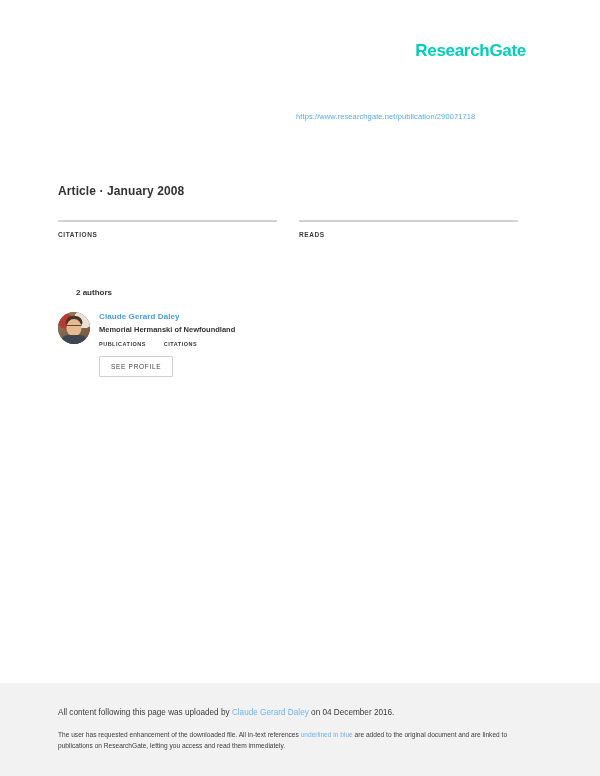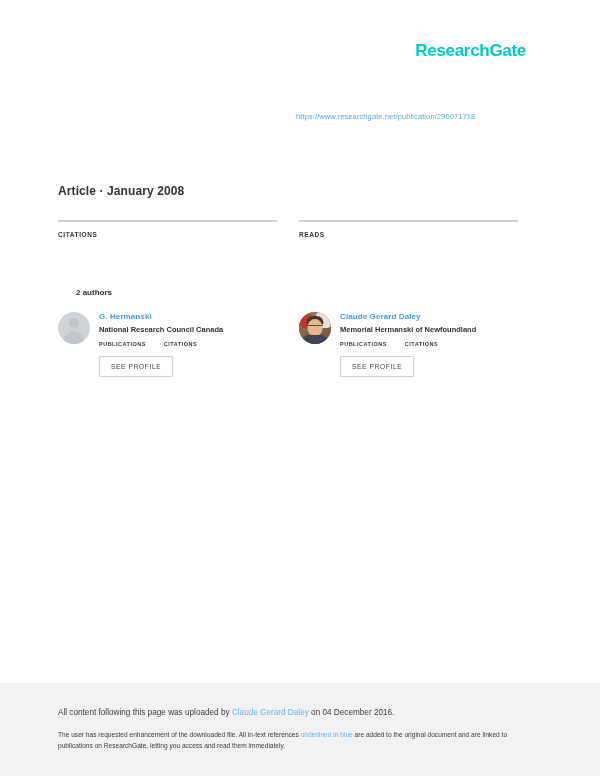--- a/index.html
+++ b/index.html
@@ -303,32 +303,20 @@
       <div class="stat-rule"></div>
       <div class="stat-label">READS</div>
       <div class="stat-value"></div>
     </div>
   </div>
 
   <div class="authors-heading">2 authors</div>
 
   <div class="authors">
 
-    <div class="author">
-      <div class="avatar avatar-silhouette"></div>
-      <div class="author-info">
-        <div class="author-name">G. Hermanski</div>
-        <div class="author-affil">National Research Council Canada</div>
-        <div class="author-stats">
-          <span class="author-stat-label">PUBLICATIONS</span>
-          <span class="author-stat-label">CITATIONS</span>
-        </div>
-        <button class="see-profile">SEE PROFILE</button>
-      </div>
-    </div>
 
     <div class="author">
       <div class="avatar avatar-photo">
         <span class="ph-bg"></span>
         <span class="ph-hair"></span>
         <span class="ph-face"></span>
         <span class="ph-glass"></span>
         <span class="ph-body"></span>
       </div>
       <div class="author-info">

